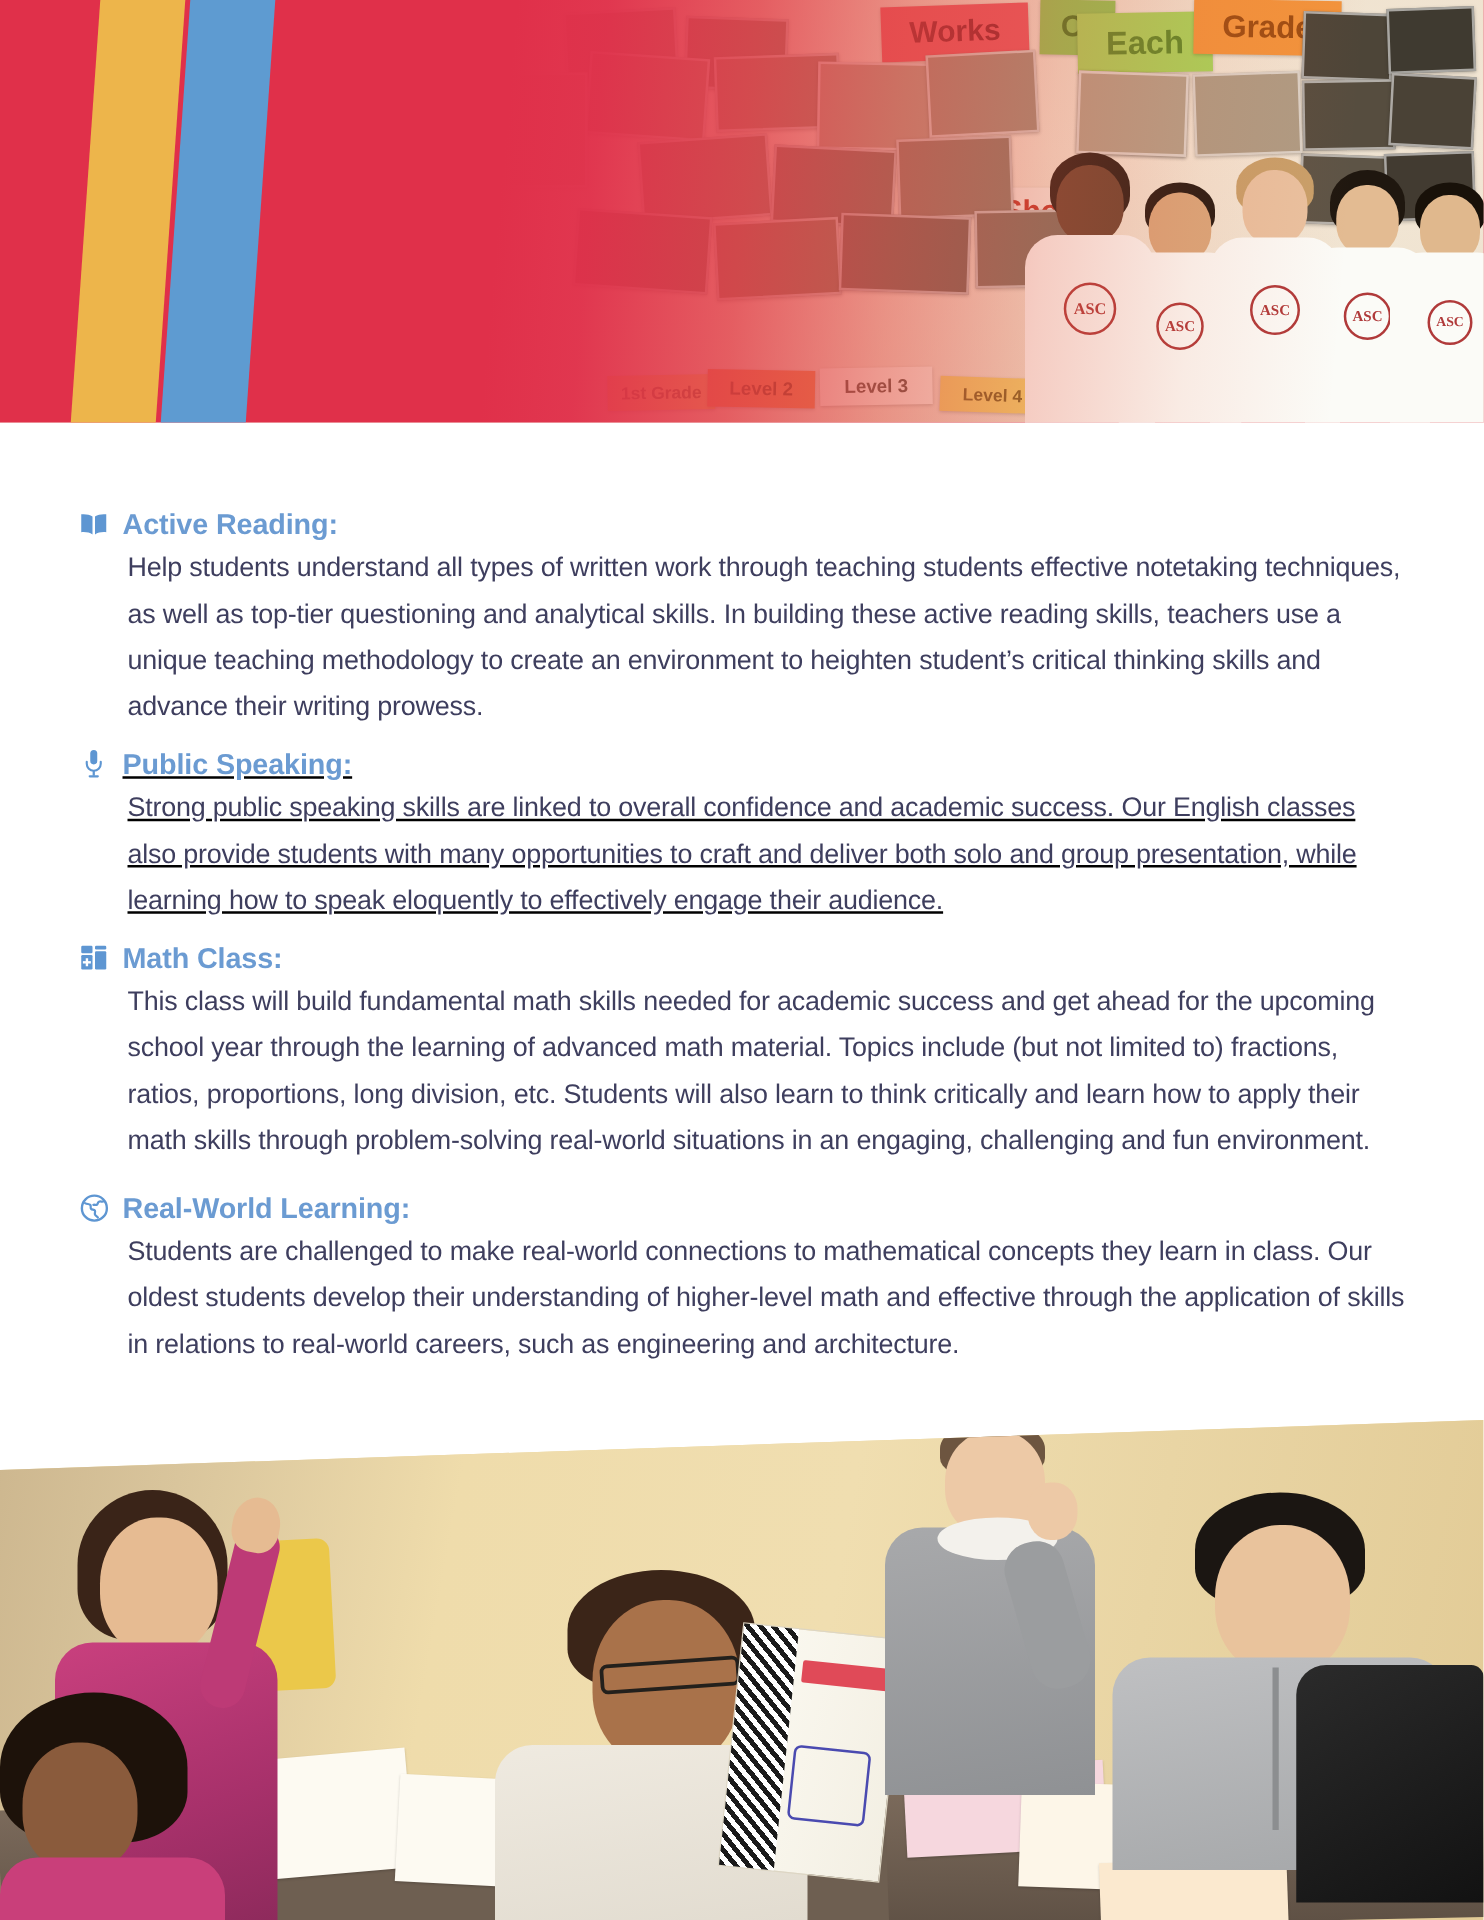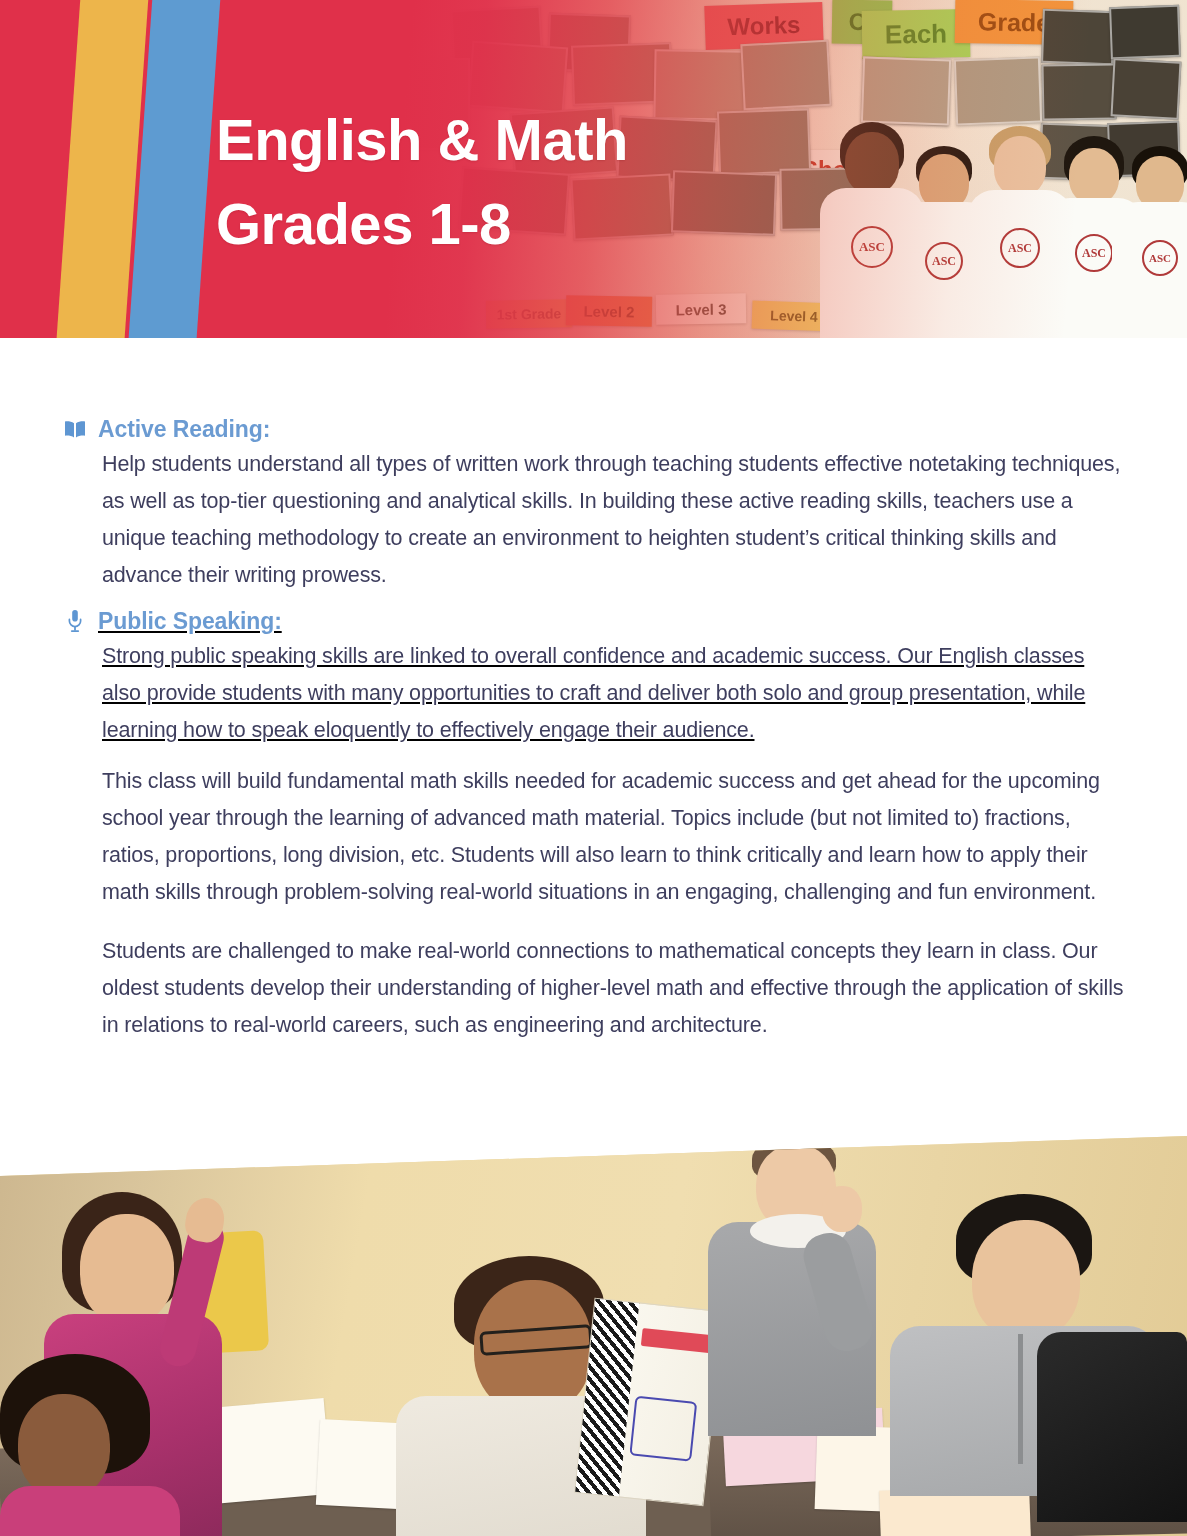--- a/index.html
+++ b/index.html
@@ -125,22 +125,21 @@
     white-space: pre-line;
     text-shadow: 0 1px 2px rgba(120,15,25,0.20);
   }
 
   
   .content {
     position: absolute;
     left: 0;
     top: 338px;
     width: 1187px;
-    padding: 44px 60px 0 62px;
-    margin-top: 34px;
+    padding: 68px 60px 0 62px;
   }
   .section { margin-bottom: 16px; }
   .section.s-math  { margin-bottom: 22px; }
   .section.s-read  { margin-bottom: 14px; }
   .section.s-speak { margin-bottom: 14px; text-decoration: underline; }
 
   .sec-head {
     display: flex;
     align-items: center;
     gap: 10px;
@@ -299,22 +298,20 @@
       <div class="shirt" style="width:96px; height:146px;"></div>
       <div class="logo" style="top:98px; width:36px; height:36px; font-size:11px;">ASC</div>
     </div>
   </div>
 
   <div class="header-wash"></div>
 
   <div class="stripe stripe-yellow" style="left:68px; width:68px;"></div>
   <div class="stripe stripe-blue" style="left:140px; width:68px;"></div>
 
-  <div class="header-title">English &amp; Math
-Grades 1-8</div>
 </div>
 
 <div class="content">
 
   <div class="section s-read">
     <div class="sec-head">
       <span class="sec-icon">
         <svg width="24" height="20" viewBox="0 0 24 20">
           <path d="M11 3.2C8.6 1.6 5.6 1.1 2 1.4v14.3c3.6-.3 6.6.2 9 1.8V3.2z" fill="#5E96D2"></path>
           <path d="M13 3.2c2.4-1.6 5.4-2.1 9-1.8v14.3c-3.6-.3-6.6.2-9 1.8V3.2z" fill="#5E96D2"></path>
@@ -334,24 +331,47 @@
           <rect x="7.1" y="17.2" width="1.8" height="4.4" fill="#5E96D2"></rect>
           <rect x="3.9" y="21.2" width="8.2" height="1.7" rx="0.85" fill="#5E96D2"></rect>
         </svg>
       </span>
       <span class="sec-title">Public Speaking:</span>
     </div>
     <p class="sec-body">Strong public speaking skills are linked to overall confidence and academic success. Our English classes also provide students with many opportunities to craft and deliver both solo and group presentation, while learning how to speak eloquently to effectively engage their audience.</p>
   </div>
 
   <div class="section s-math">
+    <div class="sec-head">
+      <span class="sec-icon">
+        <svg width="22" height="22" viewBox="0 0 22 22">
+          <rect x="1" y="1.5" width="9" height="6" rx="1" fill="#5E96D2"></rect>
+          <rect x="12" y="1.5" width="9" height="3" rx="1" fill="#5E96D2"></rect>
+          <rect x="12" y="6" width="9" height="14.5" rx="1" fill="#5E96D2"></rect>
+          <rect x="1" y="9" width="9" height="11.5" rx="1" fill="#5E96D2"></rect>
+          <rect x="4.6" y="11.6" width="1.9" height="6.4" fill="#ffffff"></rect>
+          <rect x="2.3" y="13.9" width="6.4" height="1.9" fill="#ffffff"></rect>
+        </svg>
+      </span>
+      <span class="sec-title">Math Class:</span>
+    </div>
     <p class="sec-body">This class will build fundamental math skills needed for academic success and get ahead for the upcoming school year through the learning of advanced math material. Topics include (but not limited to) fractions, ratios, proportions, long division, etc. Students will also learn to think critically and learn how to apply their math skills through problem-solving real-world situations in an engaging, challenging and fun environment.</p>
   </div>
 
   <div class="section s-real">
+    <div class="sec-head">
+      <span class="sec-icon">
+        <svg width="23" height="23" viewBox="0 0 23 23">
+          <circle cx="11.5" cy="11.5" r="10" fill="none" stroke="#5E96D2" stroke-width="1.9"></circle>
+          <path d="M4 7.5c2 1.2 3 .2 4.2 1.4.9.9-.2 2.3.7 3.2.9.9 2.4.2 3 1.3.6 1.1-.4 2.1.1 3.3.4 1 1.6 1.5 2.3 2.3" fill="none" stroke="#5E96D2" stroke-width="1.8" stroke-linecap="round"></path>
+          <path d="M18.6 6.2c-1.3.3-2.6-.4-3.6.3-1 .7-.6 2-1.7 2.4-1 .4-1.9-.6-2.6 0" fill="none" stroke="#5E96D2" stroke-width="1.8" stroke-linecap="round"></path>
+        </svg>
+      </span>
+      <span class="sec-title">Real-World Learning:</span>
+    </div>
     <p class="sec-body">Students are challenged to make real-world connections to mathematical concepts they learn in class. Our oldest students develop their understanding of higher-level math and effective through the application of skills in relations to real-world careers, such as engineering and architecture.</p>
   </div>
 
 </div>
 
 <div class="bottom-photo">
   <div class="bp-wall"></div>
 
   <div class="bp-chair" style="left:196px; top:96px; width:70px; height:120px; transform:rotate(-3deg);"></div>
   <div class="bp-chair" style="left:700px; top:176px; width:110px; height:160px; transform:rotate(2deg);"></div>

